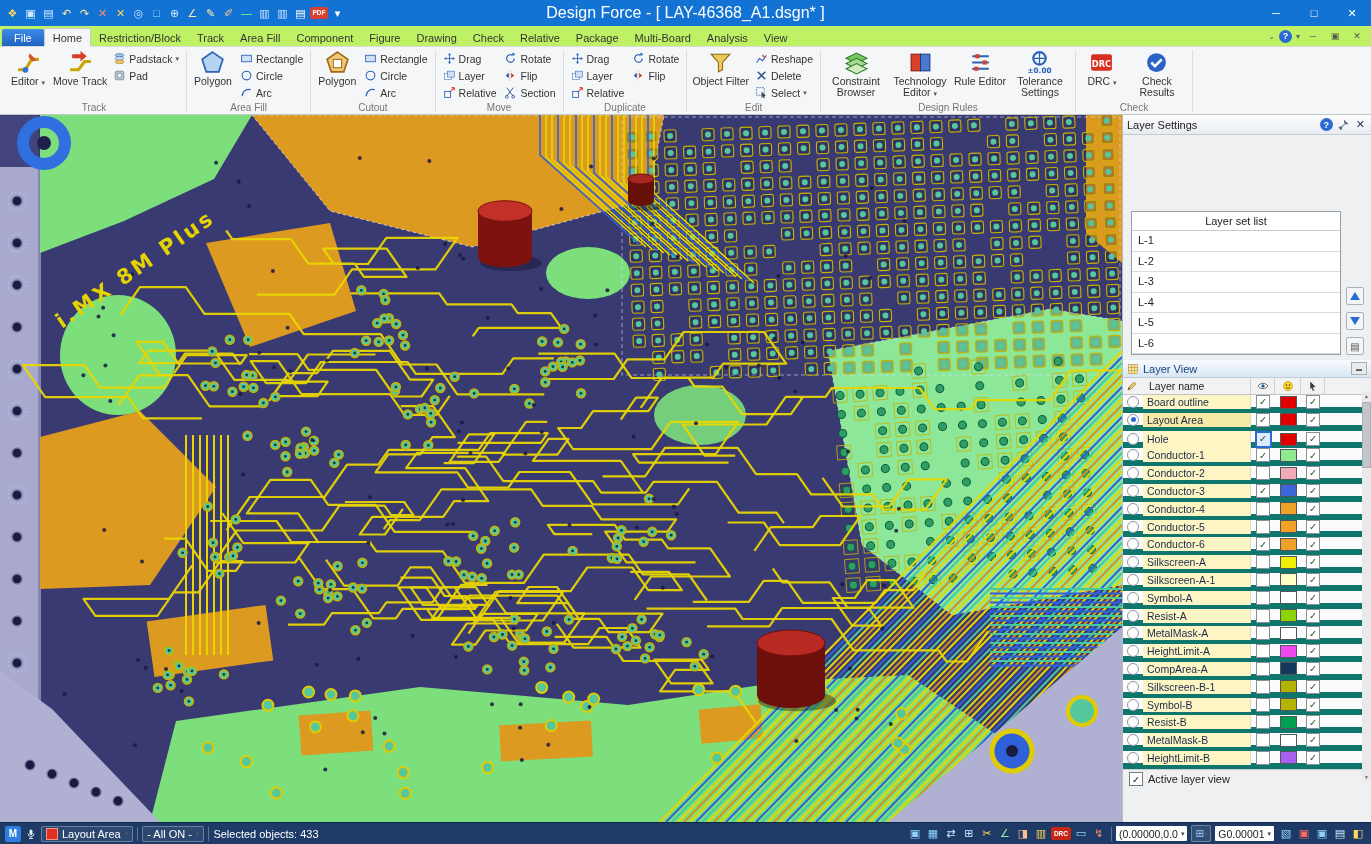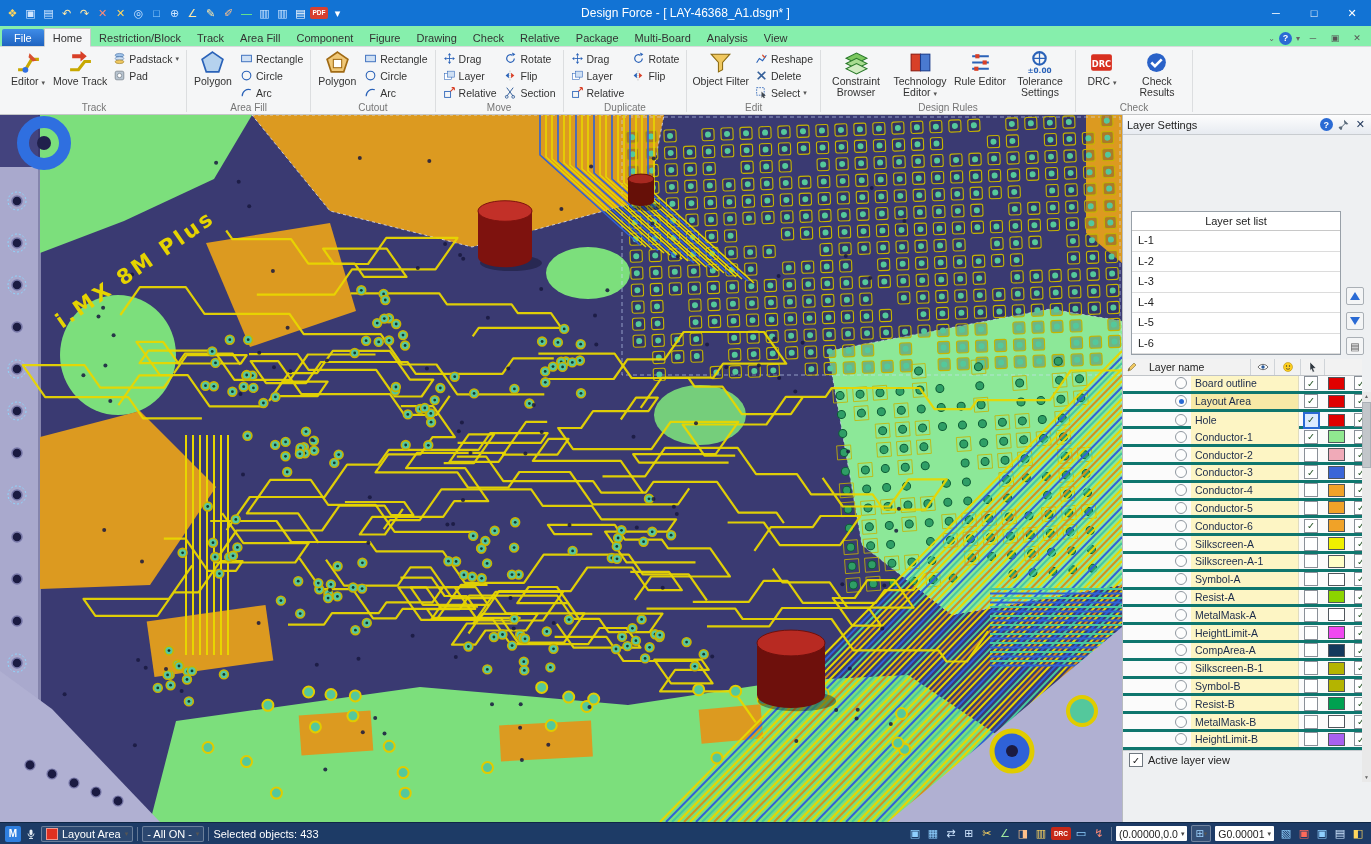--- a/index.html
+++ b/index.html
@@ -6,27 +6,27 @@
   #app{position:relative;width:1371px;height:844px;overflow:hidden;
        font-family:"Liberation Sans","DejaVu Sans",sans-serif;
        -webkit-user-select:none;user-select:none;background:#f0f0f0;}
   
   #titlebar{position:absolute;left:0;top:0;width:100%;height:26px;background:#1273d4;
             display:flex;align-items:center;color:#fff;}
   #qat{display:flex;align-items:center;gap:1px;padding-left:4px;}
   .qi{width:17px;height:17px;display:inline-flex;align-items:center;justify-content:center;
       font-size:11px;line-height:1;cursor:default;}
   .qi.pdfq{font-size:6.5px;font-weight:bold;background:#d84030;border-radius:2px;height:12px;width:18px;}
-  #title{position:absolute;left:50%;transform:translateX(-50%);font-size:12px;white-space:nowrap;}
+  #title{position:absolute;left:50%;transform:translateX(-50%);font-size:16px;white-space:nowrap;}
   #wctrl{margin-left:auto;display:flex;height:100%;}
   #wctrl span{width:38px;height:100%;display:flex;align-items:center;justify-content:center;font-size:11px;}
   
   #ribbon{position:absolute;left:0;top:26px;width:100%;height:89px;background:#f5f6f7;
           border-bottom:1px solid #c4c6c8;box-sizing:border-box;}
-  #tabrow{display:flex;align-items:flex-end;height:20px;background:#86efac;border-bottom:1px solid #d8dadc;padding:0 2px;}
+  #tabrow{display:flex;height:20px;background:#bef264;border-bottom:1px solid #d8dadc;padding:0 2px;}
   #tabs{display:flex;align-items:flex-end;}
   .tab{font-size:11px;color:#333;padding:3px 8px 2px;cursor:default;white-space:nowrap;}
   .tab.file{background:linear-gradient(#3f8ce8,#1e63c0);color:#fff;border-radius:2px 2px 0 0;padding:3px 12px 2px;}
   .tab.on{background:#f5f6f7;border:1px solid #c8cacc;border-bottom:1px solid #f5f6f7;margin-bottom:-1px;}
   #tabr{margin-left:auto;display:flex;align-items:center;gap:4px;padding-right:3px;font-size:10px;color:#555;}
   .tr-help{width:13px;height:13px;border-radius:50%;background:#2a6ad4;color:#fff;display:inline-flex;
            align-items:center;justify-content:center;font-size:9px;font-weight:bold;}
   .tr-car{font-size:8px;color:#666;}
   .mdic{width:16px;height:14px;display:inline-flex;align-items:center;justify-content:center;
         font-size:9px;color:#555;border:1px solid transparent;}
@@ -71,21 +71,21 @@
            display:flex;align-items:center;justify-content:center;padding:0;font-size:10px;color:#555;}
   .tri-up{width:0;height:0;border-left:5px solid transparent;border-right:5px solid transparent;border-bottom:8px solid #2a6ad4;}
   .tri-down{width:0;height:0;border-left:5px solid transparent;border-right:5px solid transparent;border-top:8px solid #2a6ad4;}
   .lv-head{height:16px;display:grid;grid-template-columns:128px 24px 26px 24px;align-items:center;
            background:#f2f2f2;border-bottom:1px solid #c0c4c8;margin-right:9px;}
   .lvh-name{display:flex;align-items:center;gap:11px;padding-left:3px;font-size:10.5px;border-right:1px solid #d0d4d8;height:100%;}
   .lvh-c{display:flex;align-items:center;justify-content:center;border-right:1px solid #d0d4d8;height:100%;}
   .hico{width:12px;height:12px;}
   #layer-rows{height:374px;overflow:hidden;margin-right:9px;background:#fbfbfb;}
   .lrow{display:grid;grid-template-columns:20px 108px 24px 26px 24px;align-items:center;height:17.8px;
-        border-bottom:3px solid #0f766e;font-size:10.5px;box-sizing:border-box;padding-left:48px;}
+        border-bottom:6px solid #0f766e;font-size:10.5px;box-sizing:border-box;}
   .lradio{width:10px;height:10px;border-radius:50%;border:1px solid #9098a0;background:#fdfdfd;
           justify-self:center;display:flex;align-items:center;justify-content:center;}
   .lradio .dot{width:5px;height:5px;border-radius:50%;background:#2a6ad4;}
   .lname{height:100%;display:flex;align-items:center;padding-left:4px;background:#fdf5c4;color:#1a2a4a;
          border-right:1px solid #e0dcc0;overflow:hidden;white-space:nowrap;}
   .lrow.act .lname{background:#f7e9a6;}
   .lchk{width:12px;height:12px;border:1px solid #8a9098;background:#fff;justify-self:center;
         display:flex;align-items:center;justify-content:center;font-size:9.5px;color:#2d5a2d;line-height:1;}
   .lchk.f{border:2px solid #2a6ad4;background:#dcebff;width:13px;height:13px;}
   .lcolor{width:15px;height:11px;border:1px solid #50565c;justify-self:center;}
@@ -2188,20 +2188,27 @@
         <button class="tri-btn">
             <span class="tri-up"></span>
           </button>
         <button class="tri-btn">
             <span class="tri-down"></span>
           </button>
         <button class="tri-btn">▤</button>
       </div>
     </div>
 
+    <div class="sec-h">
+      <svg class="sec-ico">
+          <use href="#s-grid-ico"></use>
+        </svg>
+      <span>Layer View</span>
+      <span class="sec-min">▬</span>
+    </div>
 
     <div class="lv-head">
       <span class="lvh-name">
         <svg class="hico">
             <use href="#s-pencil2"></use>
           </svg>
         <span>Layer name</span>
       </span>
       <span class="lvh-c">
           <svg class="hico">

